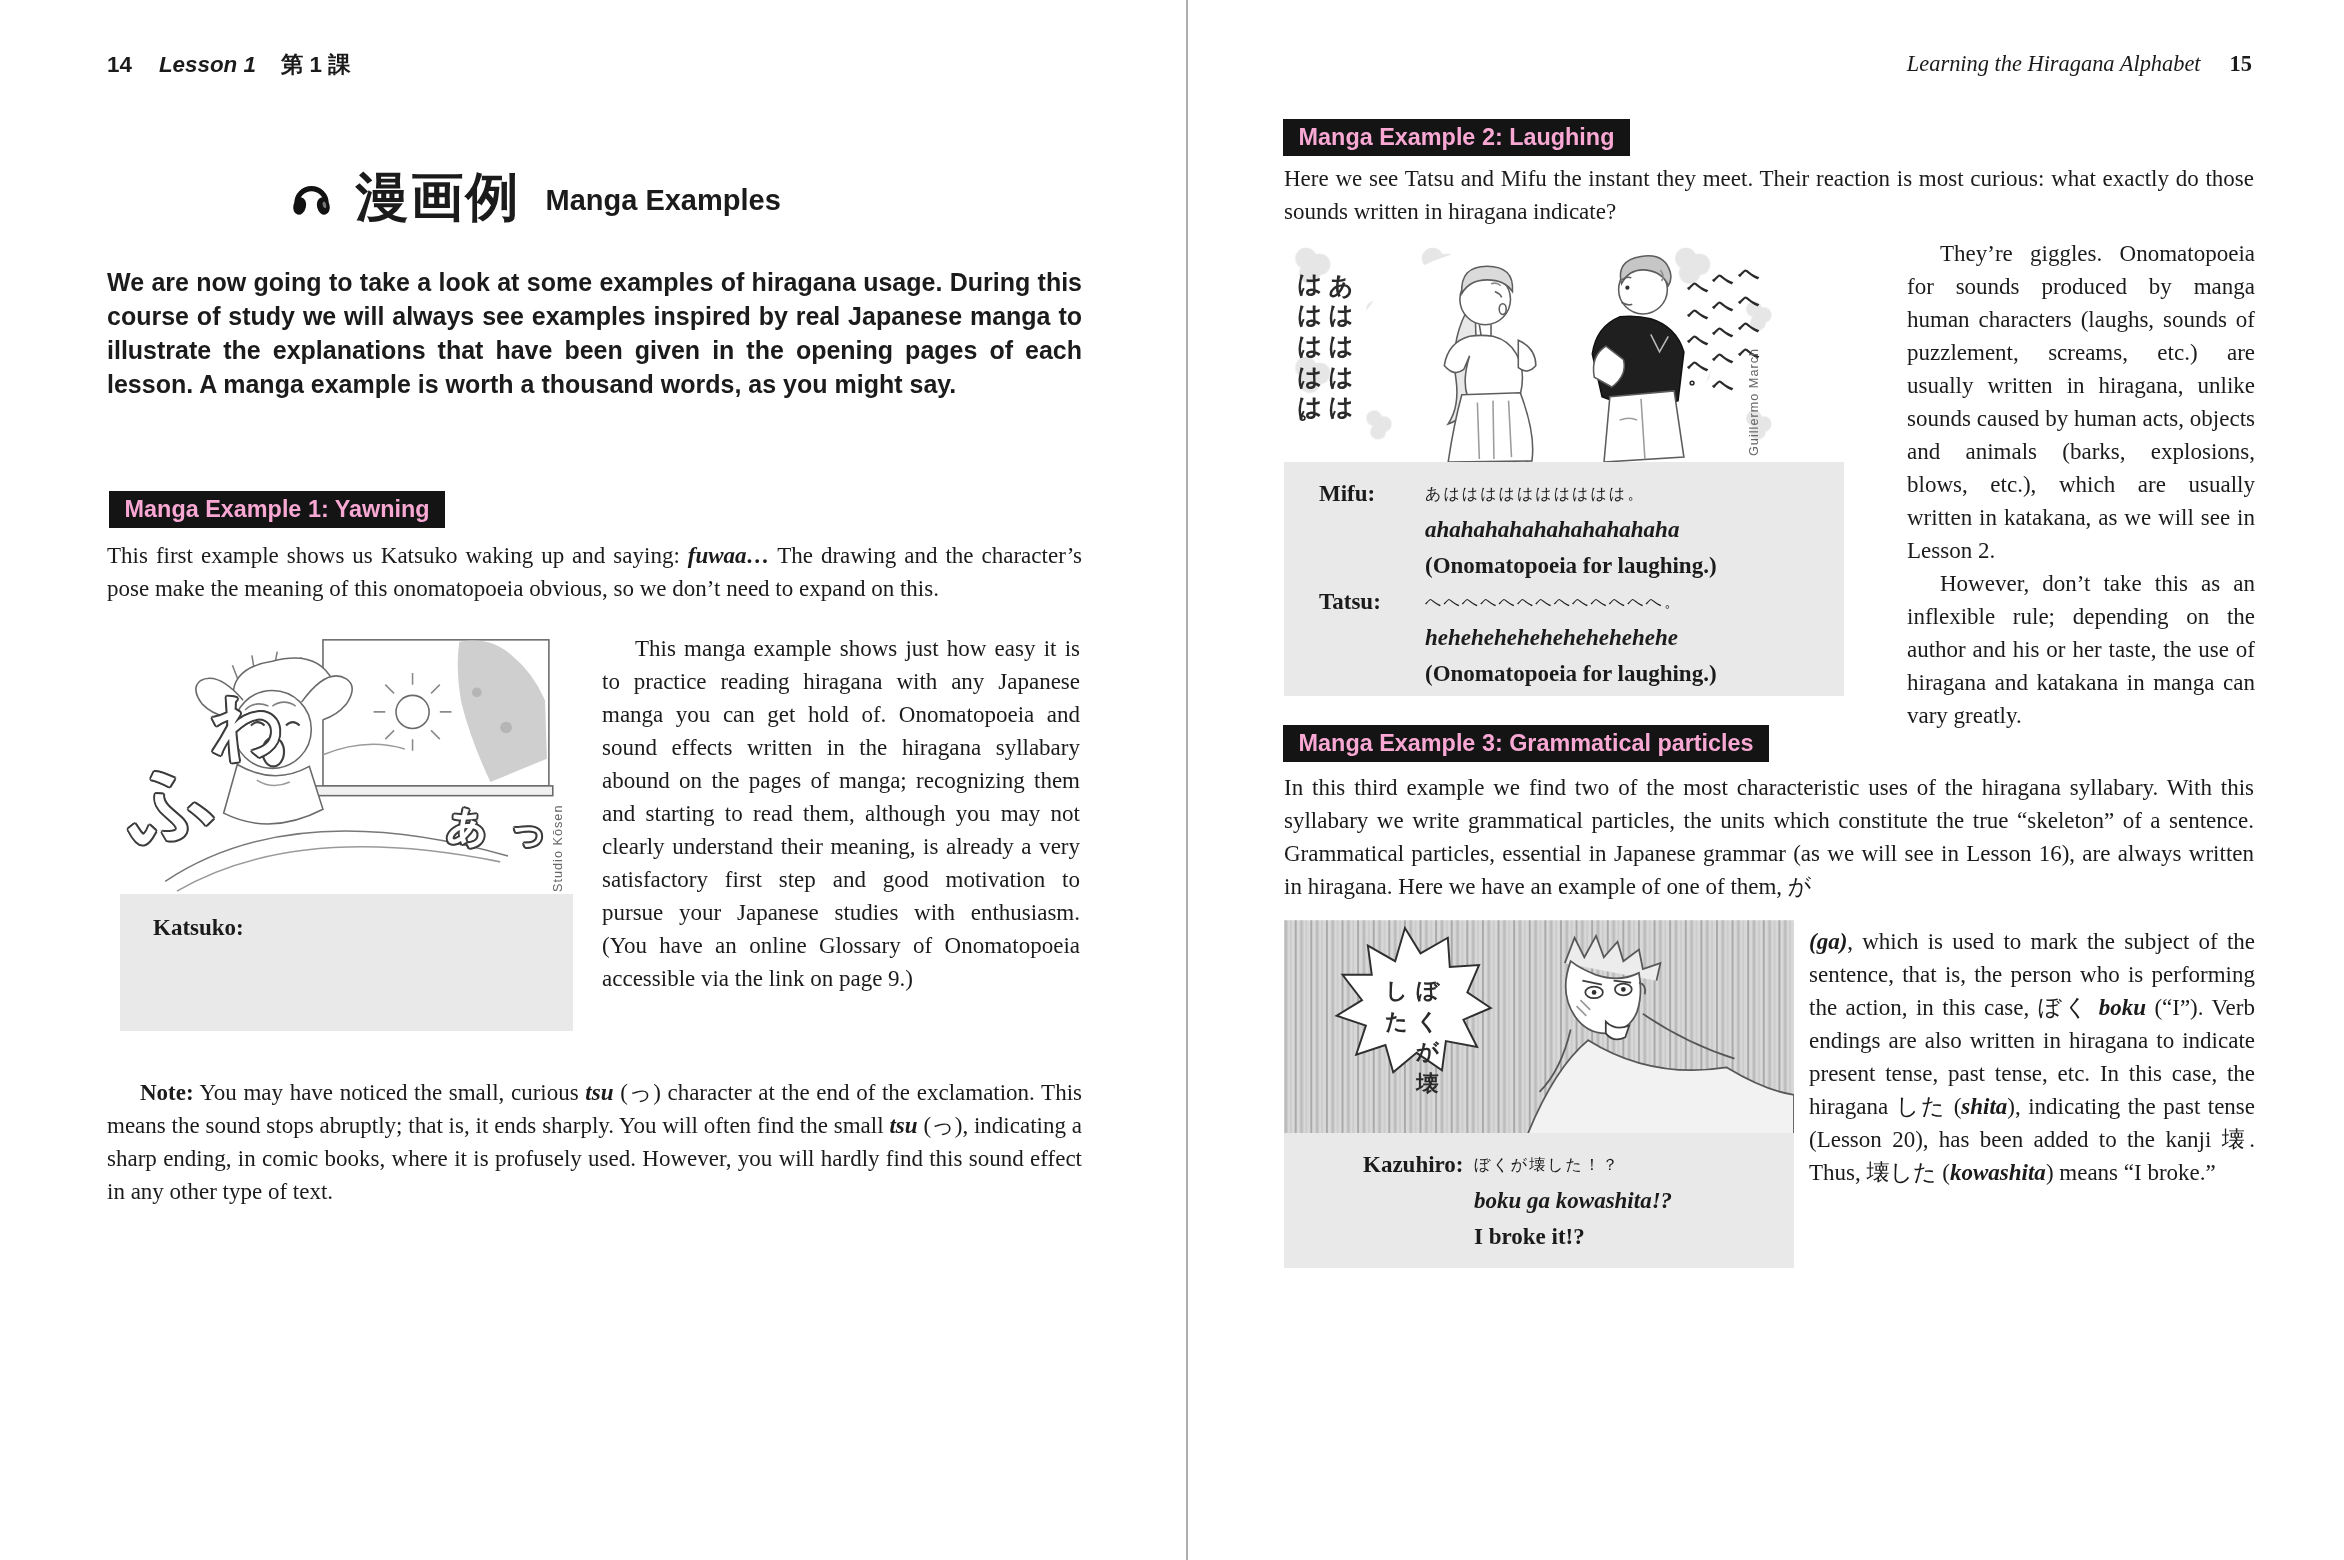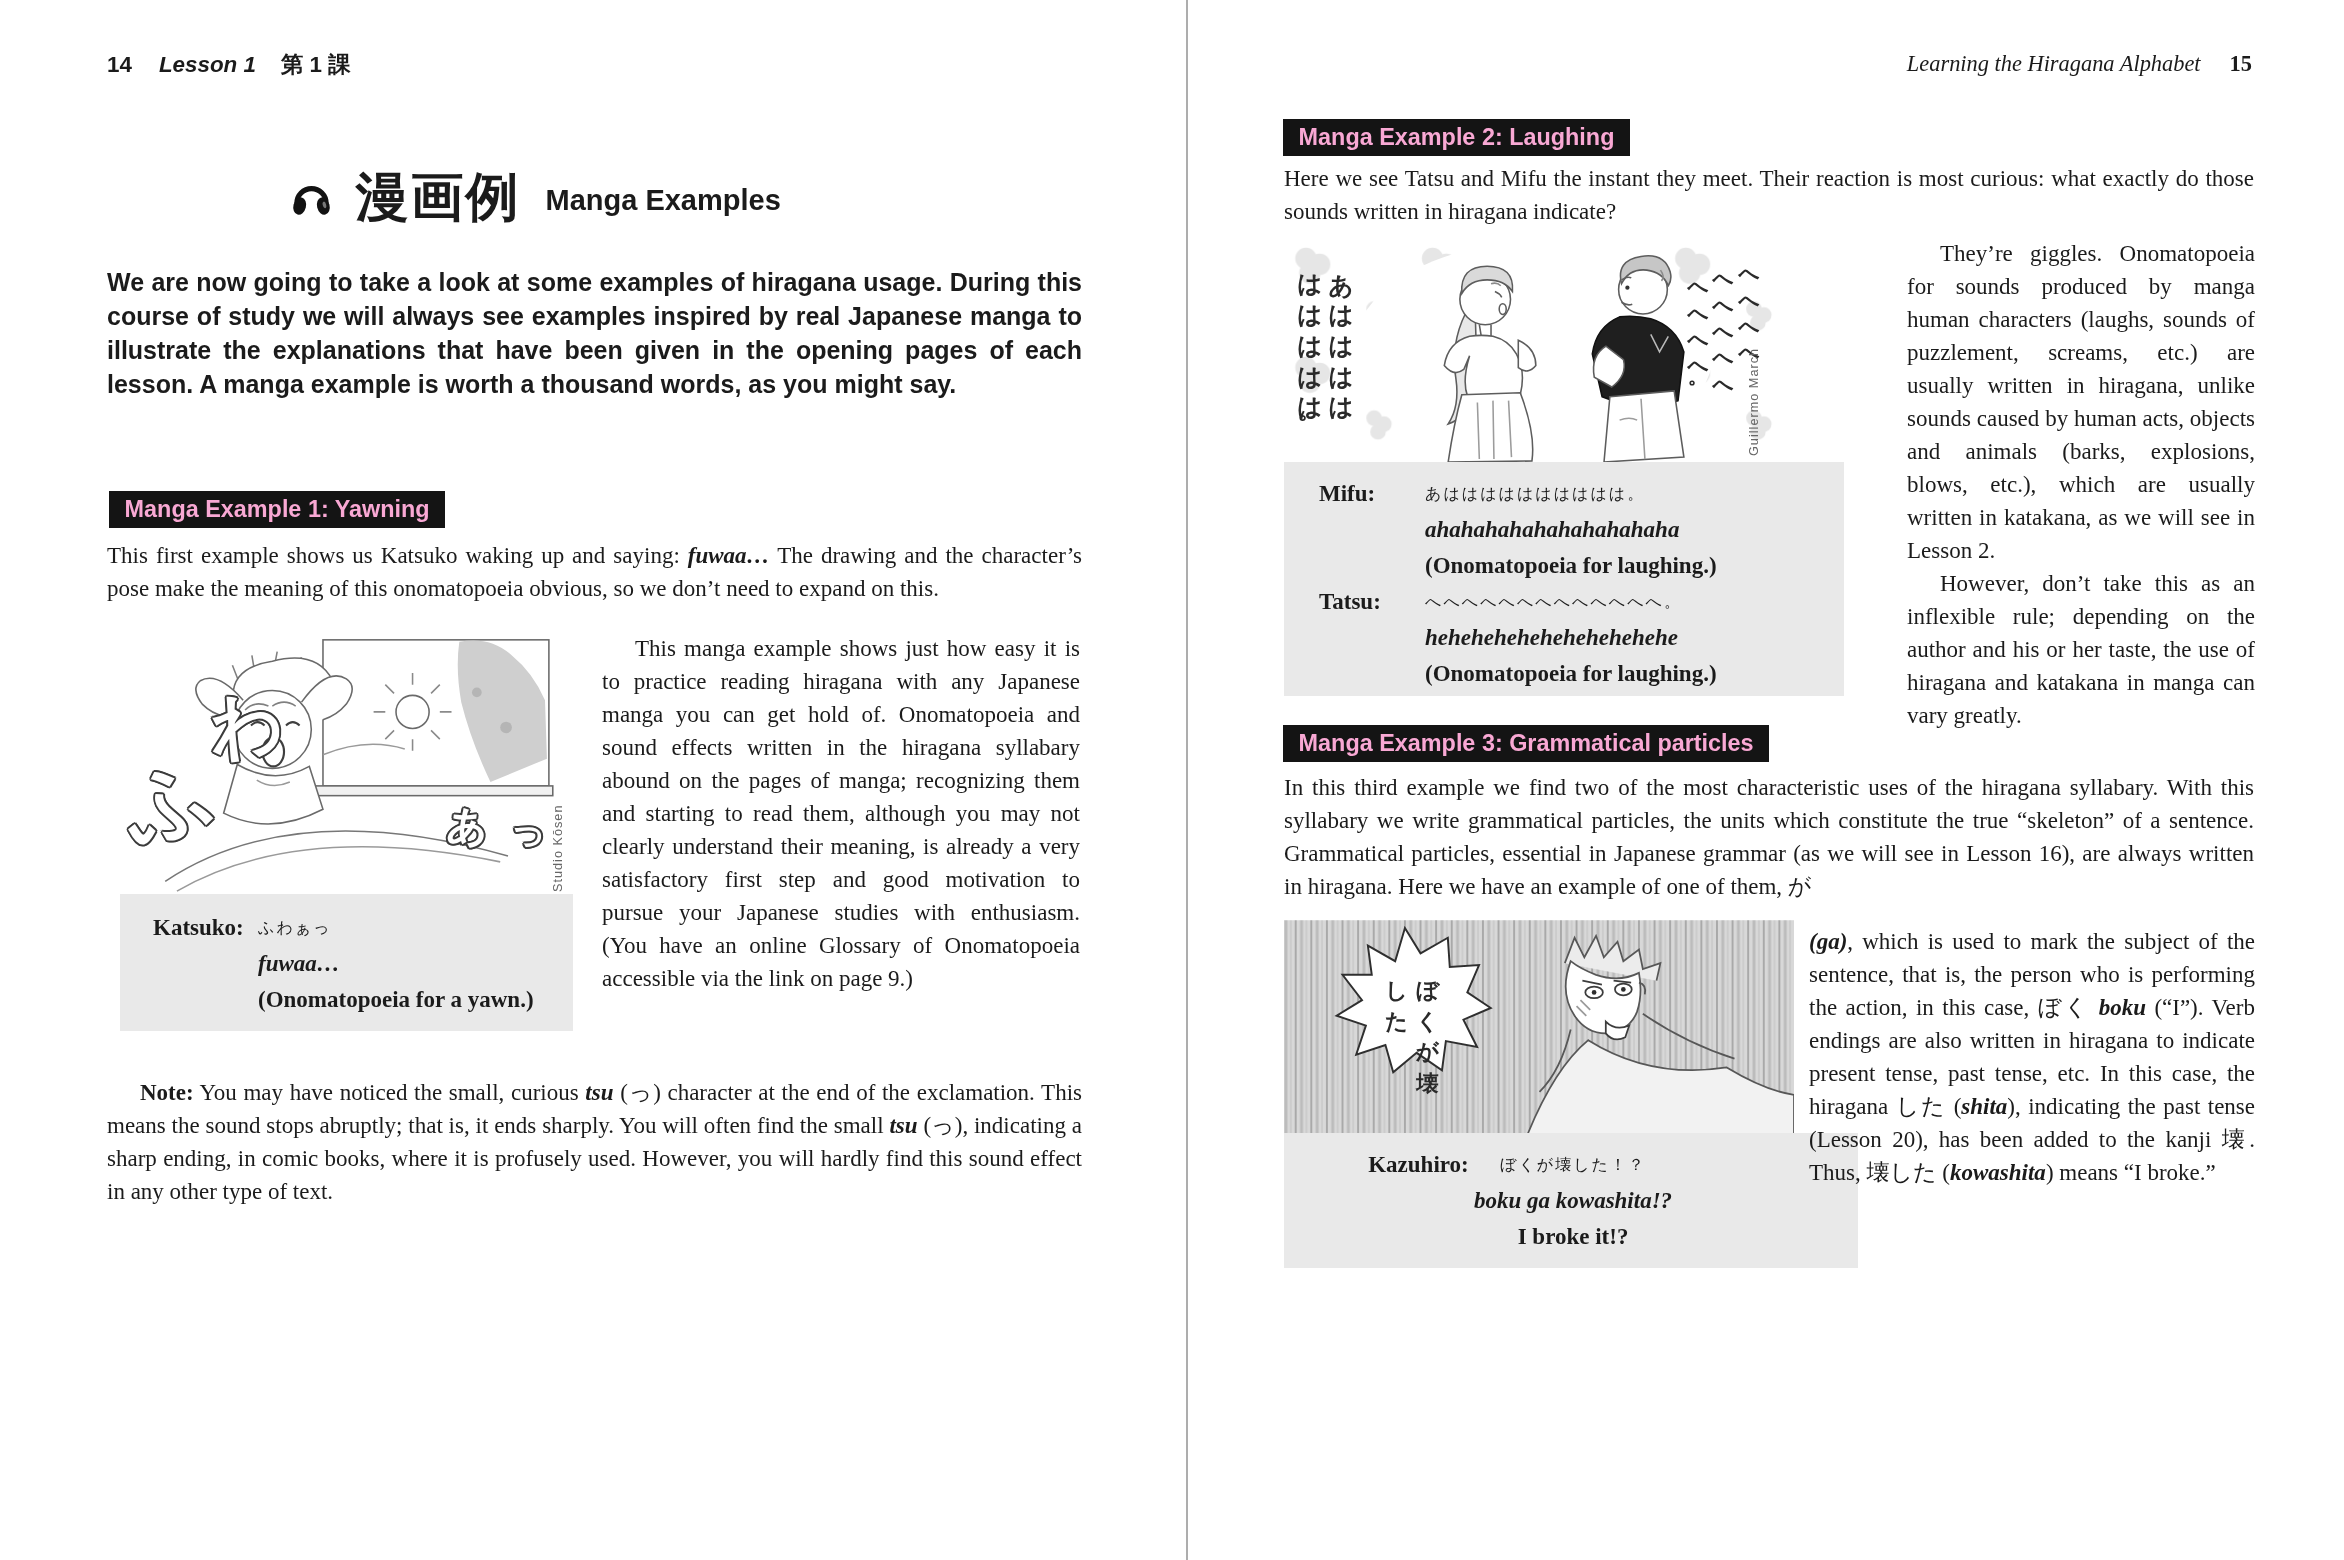--- a/index.html
+++ b/index.html
@@ -109,25 +109,20 @@
     <span class="sfx" style="left:5.9px;top:109px;font-size:86px;transform:rotate(-10deg);">ふ</span>
     <span class="sfx" style="left:90px;top:43px;font-size:72px;transform:rotate(-6deg);">わ</span>
     <span class="sfx" style="left:322px;top:154px;font-size:49px;transform:rotate(6deg);">ぁ</span>
     <span class="sfx" style="left:390px;top:172px;font-size:37px;transform:rotate(10deg);">っ</span>
     <span class="credit-rot" style="left:445px;bottom:2px;">Studio Kōsen</span>
   </div>
 
   <div class="abs gray-box" style="left:120px;top:894px;width:453px;height:137px;padding:15.6px 0 0 33px;box-sizing:border-box;">
     <div class="cap-row">
       <span class="cap-speaker" style="width:105px;">Katsuko:</span>
-      <div>
-        <div class="cap-jp">ふわぁっ</div>
-        <div class="cap-romaji">fuwaa…</div>
-        <div class="cap-gloss">(Onomatopoeia for a yawn.)</div>
-      </div>
     </div>
   </div>
 
   <div class="abs body-text indent" style="left:602px;top:632px;width:478px;">This manga example shows just how easy it is to practice reading hiragana with any Japanese manga you can get hold of. Onomatopoeia and sound effects written in the hiragana syllabary abound on the pages of manga; recognizing them and starting to read them, although you may not clearly understand their meaning, is already a very satisfactory first step and good motivation to pursue your Japanese studies with enthusiasm. (You have an online Glossary of Onomatopoeia accessible via the link on page 9.)</div>
 
   <div class="abs body-text indent" style="left:107px;top:1076px;width:975px;"><span class="seg-b">Note:</span><span> You may have noticed the small, curious </span><span class="seg-bi">tsu</span><span> (っ) character at the end of the exclamation. This means the sound stops abruptly; that is, it ends sharply. You will often find the small </span><span class="seg-bi">tsu</span><span> (っ), indicating a sharp ending, in comic books, where it is profusely used. However, you will hardly find this sound effect in any other type of text.</span></div>
 
   <div class="abs rp-header">
     <span class="running">Learning the Hiragana Alphabet</span><span class="pagenum">15</span>
   </div>
@@ -238,21 +233,21 @@
         <path d="M330 104 q10 10 24 4 l-4 12 q-12 6 -20 -4z" fill="#ffffff" stroke="#3c3c3c"></path>
         <path d="M364 64 q8 2 6 12" fill="none"></path>
         <path d="M300 88 l10 10 M304 82 l10 10" fill="none" stroke="#9b9b9b"></path>
         <path d="M368 96 q44 30 94 46 M294 112 q-10 42 -32 64" fill="none"></path>
       </g>
       <polygon points="124,8 140,34 168,18 170,48 200,46 188,74 212,90 184,102 198,130 166,124 162,154 136,136 112,156 104,128 74,138 84,108 54,98 80,82 60,56 90,56 86,26 114,42" fill="#ffffff" stroke="#2f2f2f" stroke-width="2"></polygon>
     </svg>
     <span class="vcol" style="left:98px;top:45px;height:99px;font-size:22.4px;letter-spacing:3.9px;">ぼくが壊した</span>
   </div>
 
-  <div class="abs gray-box" style="left:1284px;top:1133px;width:574px;height:135px;padding:13.7px 0 0 79px;box-sizing:border-box;text-align:center;">
+  <div class="abs gray-box" style="left:1284px;top:1133px;width:510px;height:135px;padding:13.7px 0 0 79px;box-sizing:border-box;">
     <div class="cap-row">
       <span class="cap-speaker" style="width:111px;">Kazuhiro:</span>
       <div>
         <div class="cap-jp">ぼくが壊した！？</div>
         <div class="cap-romaji">boku ga kowashita!?</div>
         <div class="cap-gloss">I broke it!?</div>
       </div>
     </div>
   </div>
 

